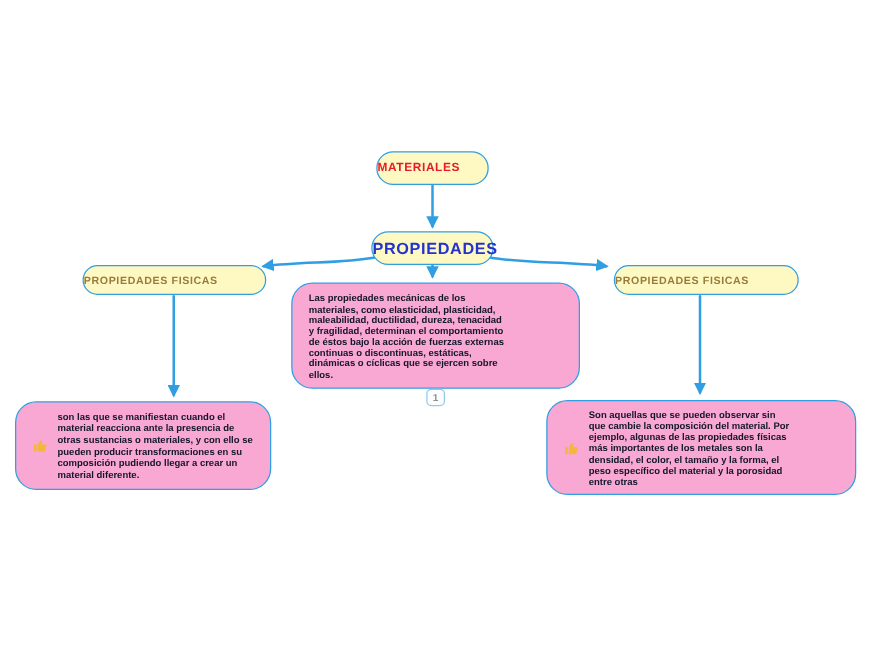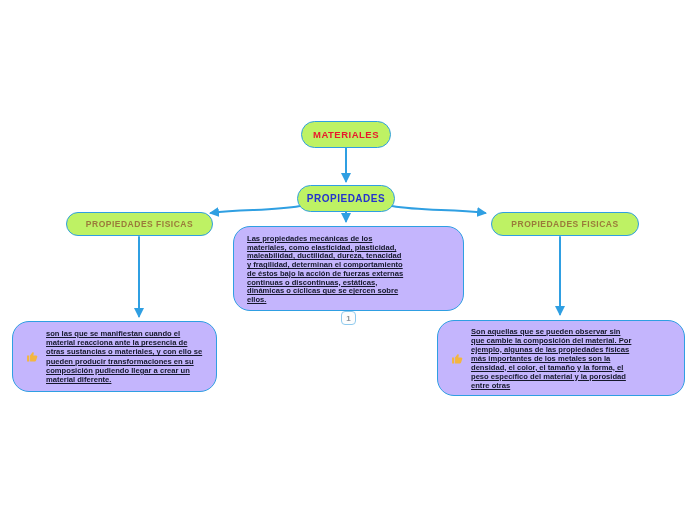--- a/index.html
+++ b/index.html
@@ -6,35 +6,35 @@
   .canvas {
     position: relative; width: 696px; height: 520px; background: #ffffff;
     font-family: "Liberation Sans", sans-serif; overflow: hidden;
   }
   svg.edges { position: absolute; left: 0; top: 0; z-index: 1; }
   .edge { fill: none; stroke: var(--connector, #2f9fe2); stroke-width: 2; stroke-linecap: round; }
   .arrowhead { fill: var(--connector, #2f9fe2); }
 
   .topic {
     position: absolute; z-index: 2; box-sizing: border-box;
-    display: flex; align-items: center; justify-content: center;
-    background: #bef264; border: 1.6px solid var(--connector, #2f9fe2);
+    display: flex; align-items: center; justify-content: flex-start;
+    background: #fef9c3; border: 1.6px solid var(--connector, #2f9fe2);
     border-radius: 14px; font-weight: bold; letter-spacing: 0.5px;
     cursor: pointer; text-align: center;
   }
   #node-materiales  { left: 301px; top: 121px; width: 90px;  height: 27px; font-size: 9.5px; color: var(--materiales-color, #e8192c); }
-  #node-propiedades { left: 297px; top: 185px; width: 98px;  height: 27px; font-size: 10px; color: var(--propiedades-color, #2433ce); }
+  #node-propiedades { left: 297px; top: 185px; width: 98px;  height: 27px; font-size: 13px; color: var(--propiedades-color, #2433ce); }
   #node-quimicas    { left: 66px;  top: 212px; width: 147px; height: 24px; font-size: 8.5px; border-radius: 12px; color: var(--branch-color, #9a7b3a); }
   #node-fisicas     { left: 491px; top: 212px; width: 148px; height: 24px; font-size: 8.5px; border-radius: 12px; color: var(--branch-color, #9a7b3a); }
 
   .note {
     position: absolute; z-index: 2; box-sizing: border-box;
-    background: #c4b5fd; border: 1.6px solid var(--connector, #2f9fe2);
+    background: #f9a8d4; border: 1.6px solid var(--connector, #2f9fe2);
     border-radius: 17px; color: var(--body-color, #14172b);
-    font-weight: bold; cursor: pointer; text-decoration: underline;
+    font-weight: bold; cursor: pointer;
   }
   .note-text { white-space: pre-line; }
   #note-central  { left: 233px; top: 226px; width: 231px; height: 85px; padding: 8px 13px; font-size: 7.6px; line-height: 8.7px; }
   #note-quimicas { left: 12px;  top: 321px; width: 205px; height: 71px; padding: 8px 12px 8px 13px; font-size: 7.6px; line-height: 9.2px; display: flex; gap: 7px; align-items: center; }
   #note-fisicas  { left: 437px; top: 320px; width: 248px; height: 76px; padding: 8px 12px 8px 13px; font-size: 7.6px; line-height: 9.0px; display: flex; gap: 7px; align-items: center; }
   .thumb { flex: 0 0 auto; display: flex; align-items: center; }
 
   .badge {
     position: absolute; z-index: 3; box-sizing: border-box;
     left: 341px; top: 311px; width: 15px; height: 14px;

